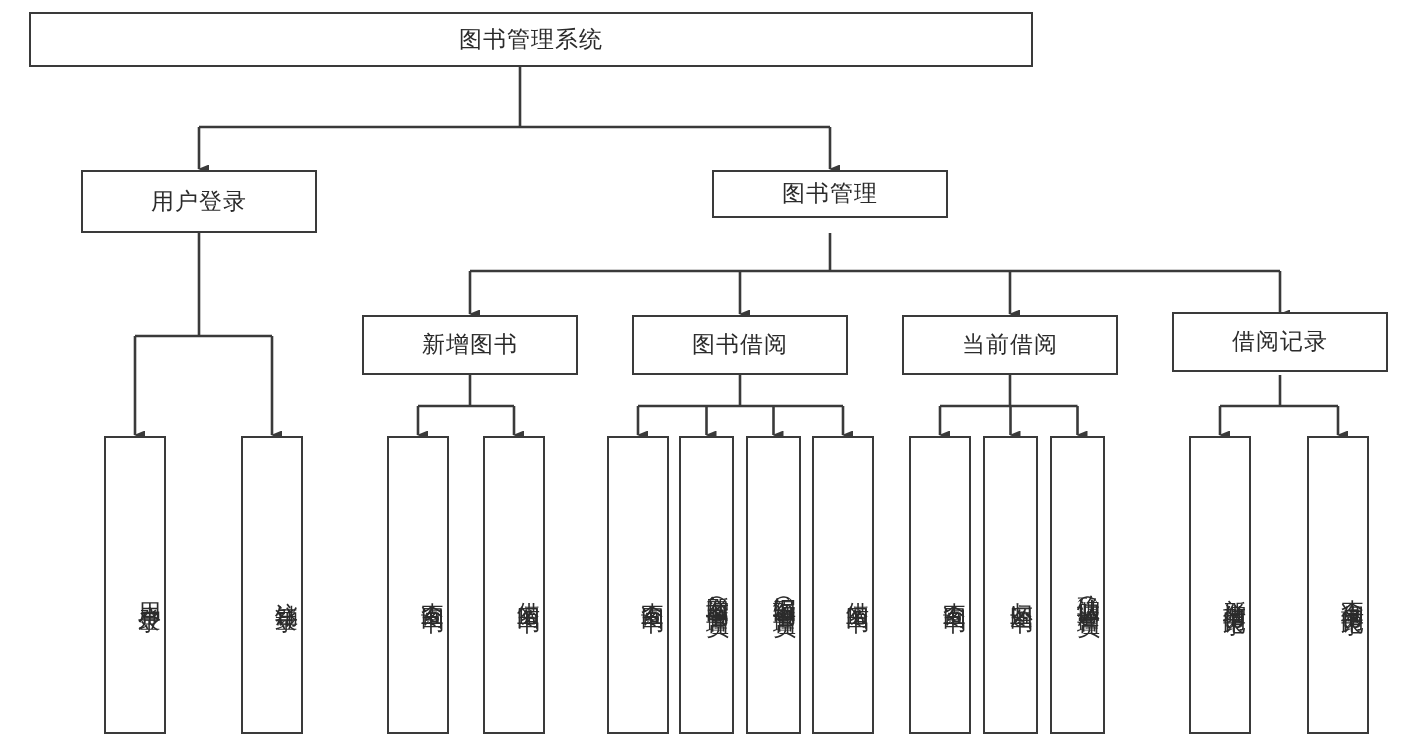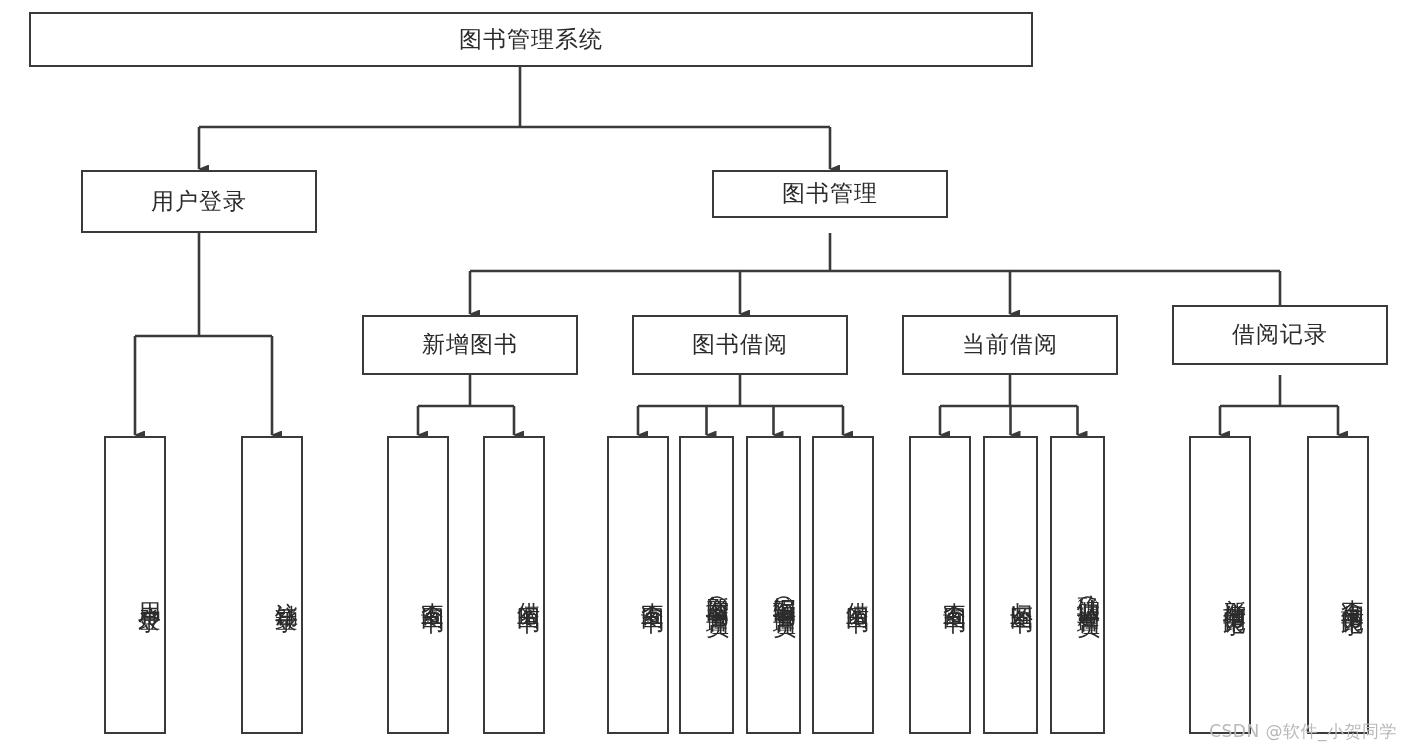--- a/index.html
+++ b/index.html
@@ -129,21 +129,21 @@
 
   <div class="node node-h" style="left: 362px; top: 315px; width: 216px; height: 60px;">
       <span>新增图书</span>
     </div>
   <div class="node node-h" style="left: 632px; top: 315px; width: 216px; height: 60px;">
       <span>图书借阅</span>
     </div>
   <div class="node node-h" style="left: 902px; top: 315px; width: 216px; height: 60px;">
       <span>当前借阅</span>
     </div>
-  <div class="node node-h" style="left: 1172px; top: 305px; width: 216px; height: 60px;">
+  <div class="node node-h" style="left: 1172px; top: 312px; width: 216px; height: 60px;">
       <span>借阅记录</span>
     </div>
 
   <div class="node node-v" style="left: 104px; top: 436px; width: 62px; height: 298px;">
     <span class="vlabel">用户登录</span>
     </div>
   <div class="node node-v" style="left: 241px; top: 436px; width: 62px; height: 298px;">
     <span class="vlabel">注销登录</span>
     </div>
 
@@ -177,14 +177,13 @@
     <span class="vlabel">确认归还（管理员）</span>
     </div>
 
   <div class="node node-v" style="left: 1189px; top: 436px; width: 62px; height: 298px;">
     <span class="vlabel">新增借阅记录</span>
     </div>
   <div class="node node-v" style="left: 1307px; top: 436px; width: 62px; height: 298px;">
     <span class="vlabel">查询借阅记录</span>
     </div>
 
-  <div id="watermark">CSDN @软件_小贺同学</div>
 </div>
 
 </body></html>

